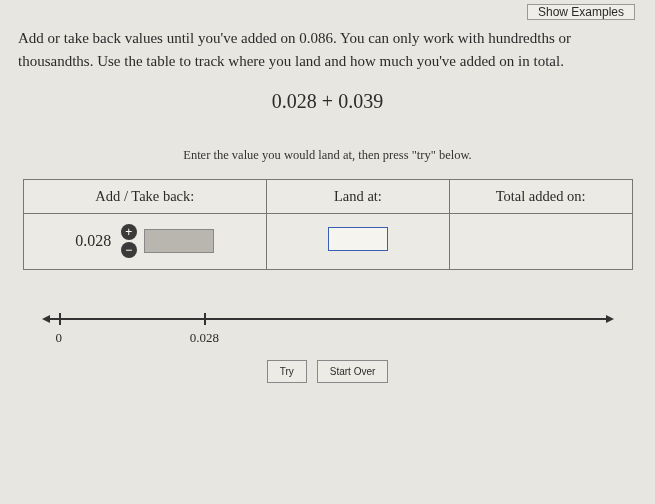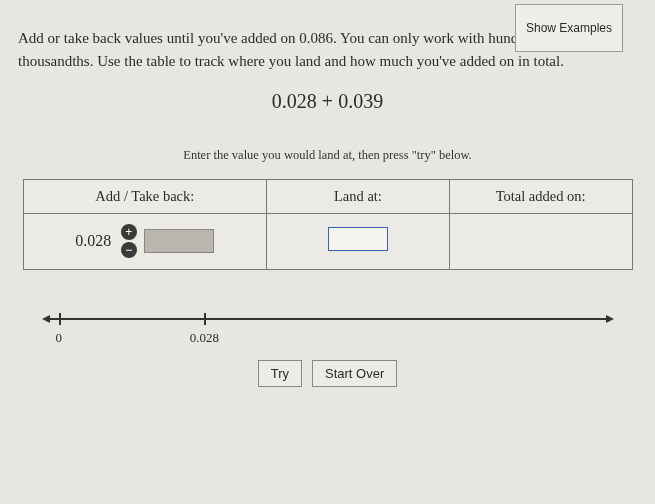--- a/index.html
+++ b/index.html
@@ -12,23 +12,23 @@
     height: 504px;
     overflow: hidden;
     color: #2a2a2a;
   }
   .page {
     padding: 12px 18px 0 18px;
   }
   .show-examples {
     position: absolute;
     top: 4px;
-    right: 32px;
+    right: 20px;
     border: 1px solid #999;
-    padding: 16px 10px;
+    padding: 0 10px;
     font-size: 12px;
     font-family: Arial, sans-serif;
     background: #f0eee8;
     cursor: pointer;
     margin-left: 14px;
   }
   .intro {
     font-size: 15px;
     line-height: 1.5;
     margin-top: 22px;
@@ -157,21 +157,21 @@
     white-space: nowrap;
   }
   .btn-row {
     text-align: center;
     margin-top: 40px;
   }
   .btn {
     display: inline-block;
     border: 1px solid #888;
     padding: 5px 12px;
-    font-size: 13px;
+    font-size: 10px;
     font-family: Arial, sans-serif;
     background: #edebe5;
     margin: 0 3px;
     cursor: pointer;
   }
 </style>
 </head>
 <body>
 
 <div class="page">

